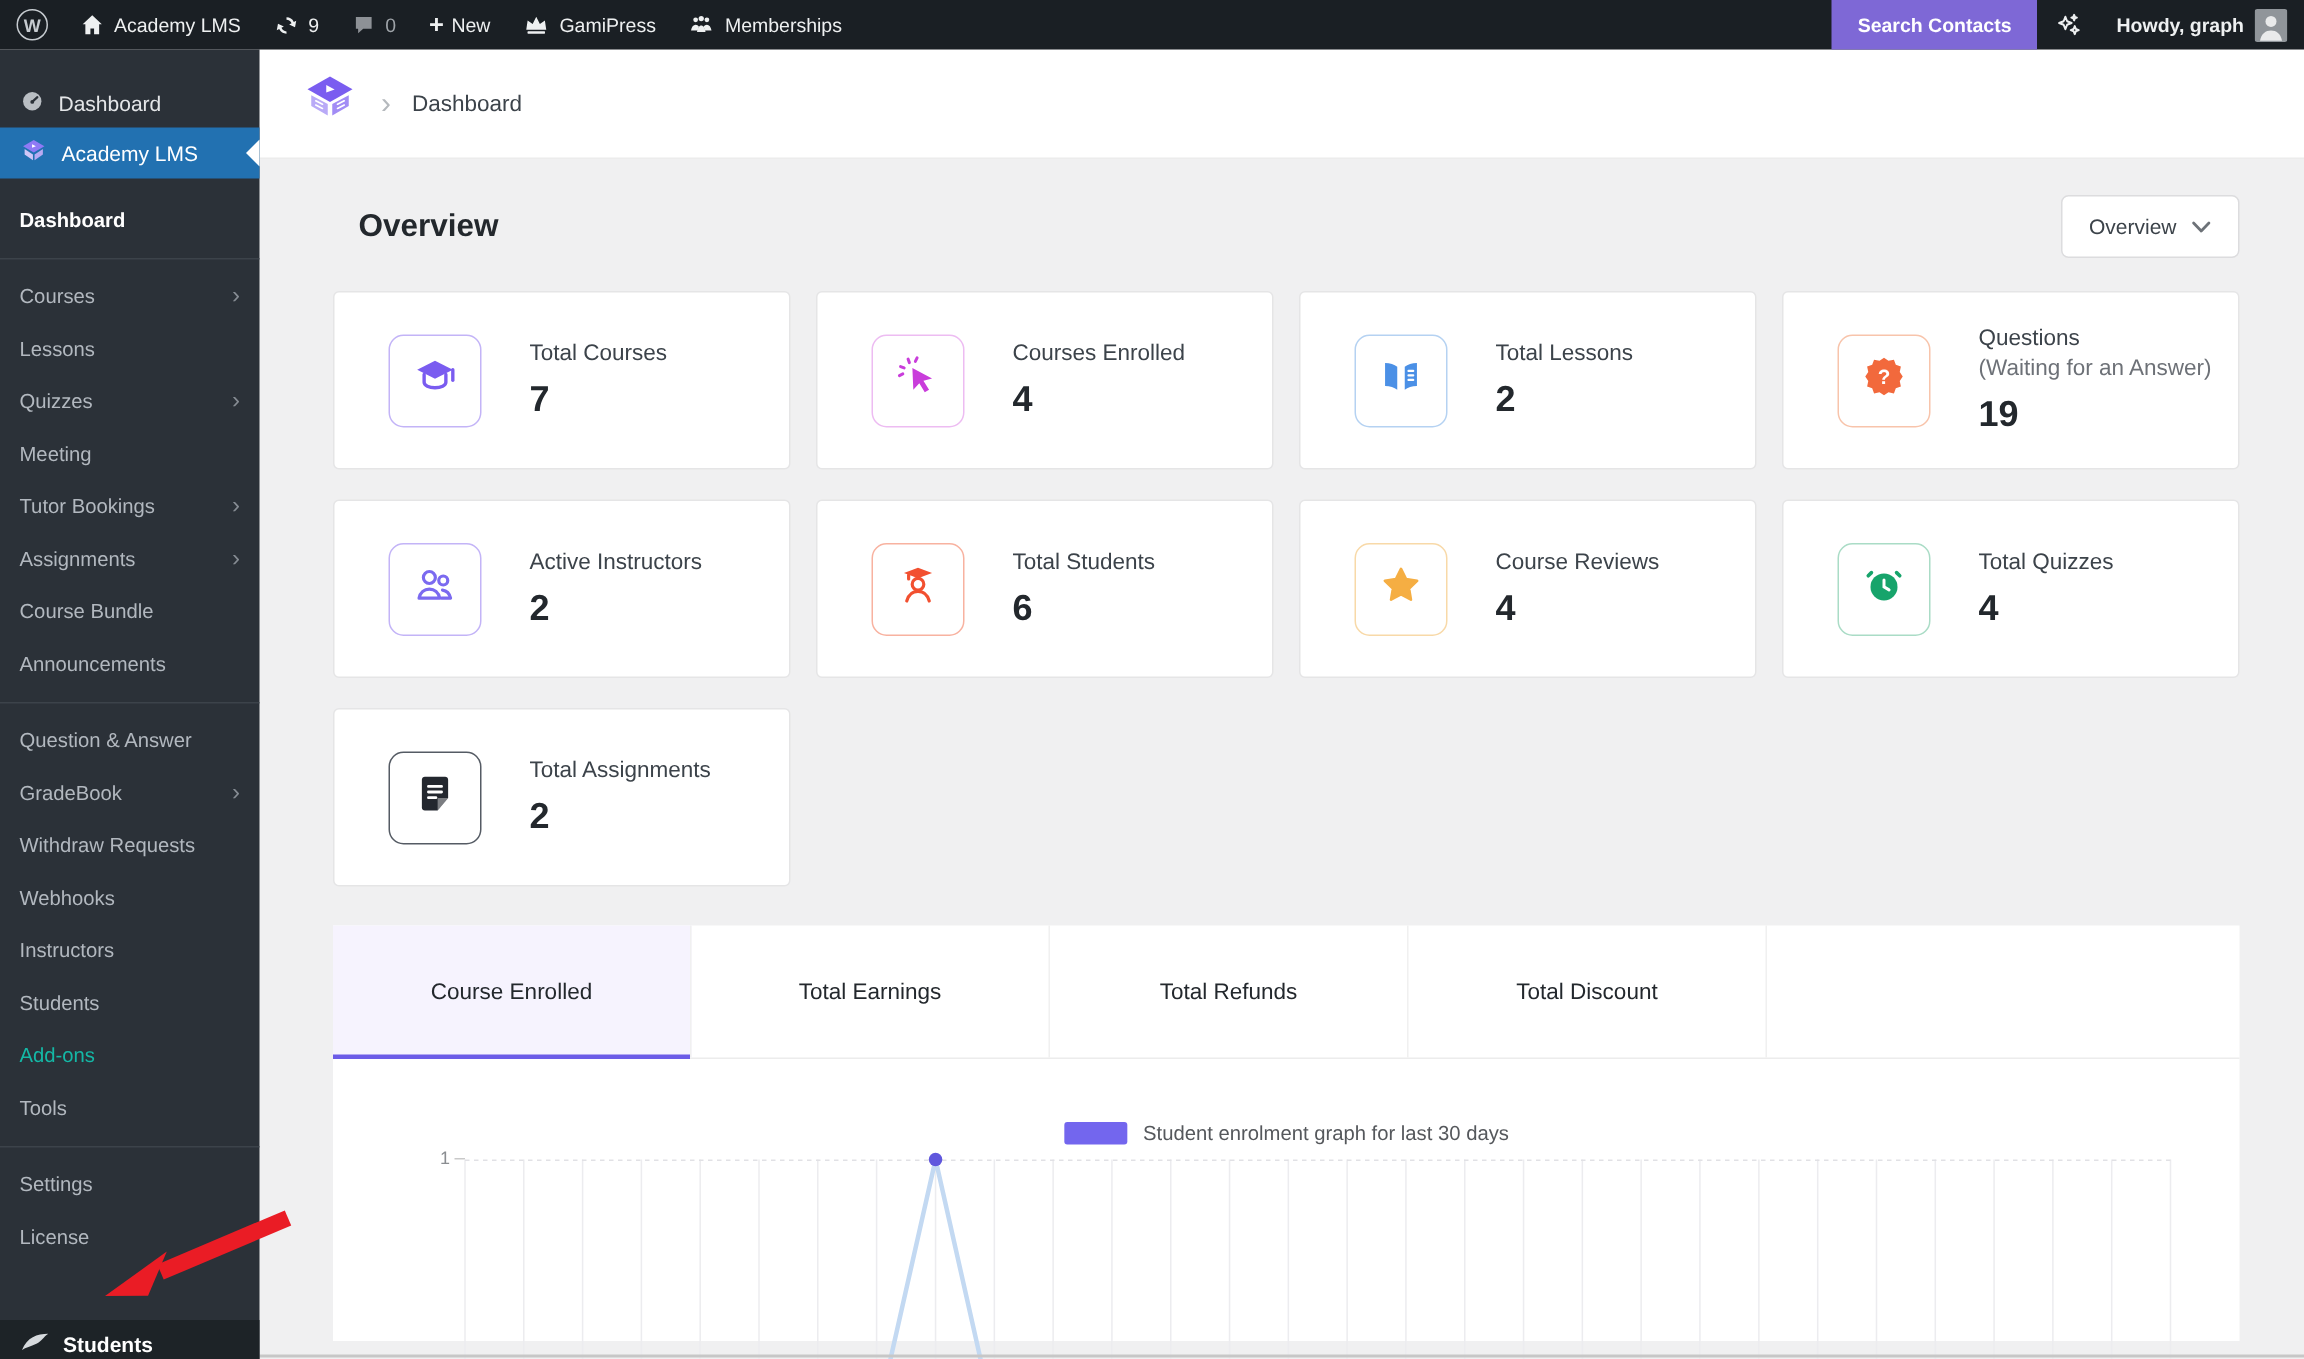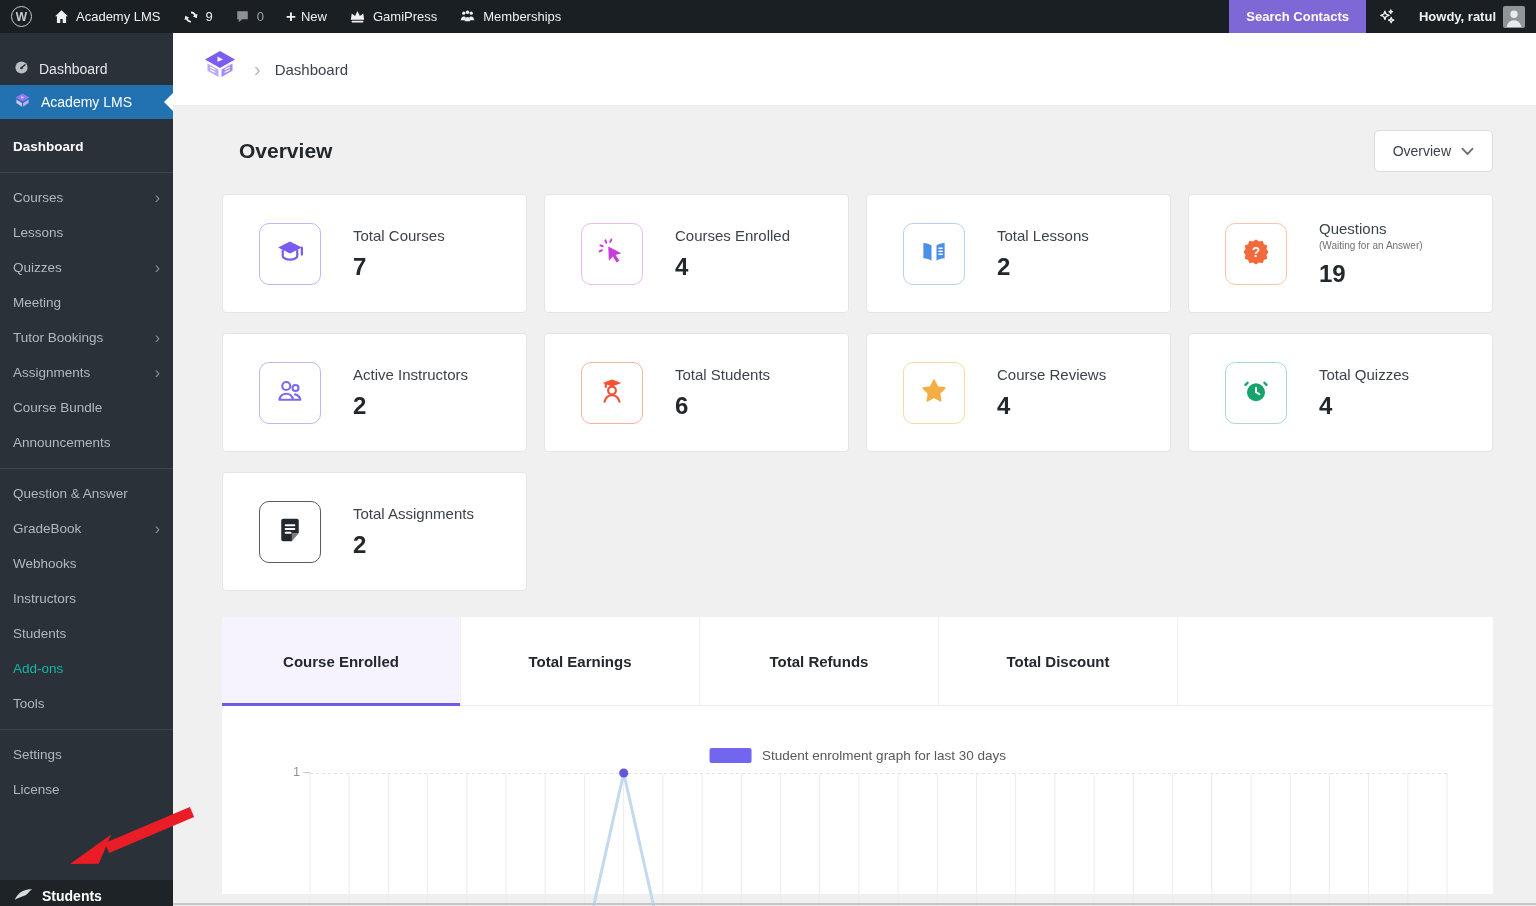--- a/index.html
+++ b/index.html
@@ -52,28 +52,28 @@
   .overview-dd svg { color:#6d7278; }
 
   
   .cards { display:grid; grid-template-columns:repeat(4,1fr); gap:20px 17px; margin:22px 43px 0 49px; }
   .card { background:#fff; border:1px solid #e5e5e6; border-radius:4px; height:119px;
     display:flex; align-items:center; padding-left:36px; gap:32px; }
   .icon-box { width:62px; height:62px; flex:0 0 62px; border:1px solid var(--accent-border,#ddd); border-radius:10px;
     display:flex; align-items:center; justify-content:center; color:var(--accent,#333); }
   .icon-box svg { width:30px; height:30px; }
   .card-label { font-size:15px; color:#3c434a; }
-  .card-sublabel { font-size:10px; color:#6d7177; margin-top:3px; }
+  .card-sublabel { font-size:15px; color:#6d7177; margin-top:3px; }
   .card-sublabel:empty { display:none; }
   .card-value { font-size:24px; font-weight:600; color:#23282d; margin-top:9px; }
 
   
   .tabs { display:flex; margin:26px 43px 0 49px; background:#fff; border-bottom:1px solid #ececec; }
   .tab { width:239px; height:88px; display:flex; align-items:center; justify-content:center;
-    font-size:15px; font-weight:700; color:#23282d; border-right:1px solid #f0f0f0; cursor:pointer; position:relative; }
+    font-size:15px; font-weight:400; color:#23282d; border-right:1px solid #f0f0f0; cursor:pointer; position:relative; }
   .tab.active { background:#f6f3fe; }
   .tab.active::after { content:""; position:absolute; left:0; right:0; bottom:-1px; height:3px; background:#6c5ce7; }
   .tabs::after { content:""; flex:1; }
 
   
   .chart-panel { position:relative; background:#fff; margin:0 43px 0 49px; height:188px; }
   .legend { position:absolute; top:42px; left:50%; transform:translateX(-50%);
     display:flex; align-items:center; gap:11px; }
   .legend-swatch { width:42px; height:15px; border-radius:2px; }
   .legend-label { font-size:13.5px; color:#55585c; }
@@ -150,21 +150,21 @@
     <div class="ab-item">
       <span>
           <svg width="20" height="20" viewBox="0 0 24 24" fill="none" stroke="#eef0f1" stroke-width="1.6" stroke-linejoin="round">
             <path d="M9.5 5l1.4 3.6L14.5 10l-3.6 1.4L9.5 15l-1.4-3.6L4.5 10l3.6-1.4z"></path>
             <path d="M17 12.5l.9 2.3 2.3.9-2.3.9-.9 2.3-.9-2.3-2.3-.9 2.3-.9z"></path>
             <path d="M16.5 3.5l.6 1.6 1.6.6-1.6.6-.6 1.6-.6-1.6-1.6-.6 1.6-.6z"></path>
           </svg>
         </span>
     </div>
     <div class="ab-item">
-      <span>Howdy, ratul</span>
+      <span>Howdy, graph</span>
       <span class="avatar">
           <svg width="22" height="22" viewBox="0 0 24 24">
             <rect width="24" height="24" fill="#90959a"></rect>
             <circle cx="12" cy="9" r="4" fill="#e9eaeb"></circle>
             <path d="M4 23c1-5.2 4.2-7.4 8-7.4s7 2.2 8 7.4z" fill="#e9eaeb"></path>
           </svg>
         </span>
     </div>
   </div>
 </div>
@@ -239,20 +239,24 @@
       <a class="submenu-item divided">
         <span class="submenu-label">Question &amp; Answer</span>
 
       </a>
 
       <a class="submenu-item">
         <span class="submenu-label">GradeBook</span>
         <span class="submenu-arrow show">›</span>
       </a>
 
+      <a class="submenu-item">
+        <span class="submenu-label">Withdraw Requests</span>
+
+      </a>
 
       <a class="submenu-item">
         <span class="submenu-label">Webhooks</span>
 
       </a>
 
       <a class="submenu-item">
         <span class="submenu-label">Instructors</span>
 
       </a>

